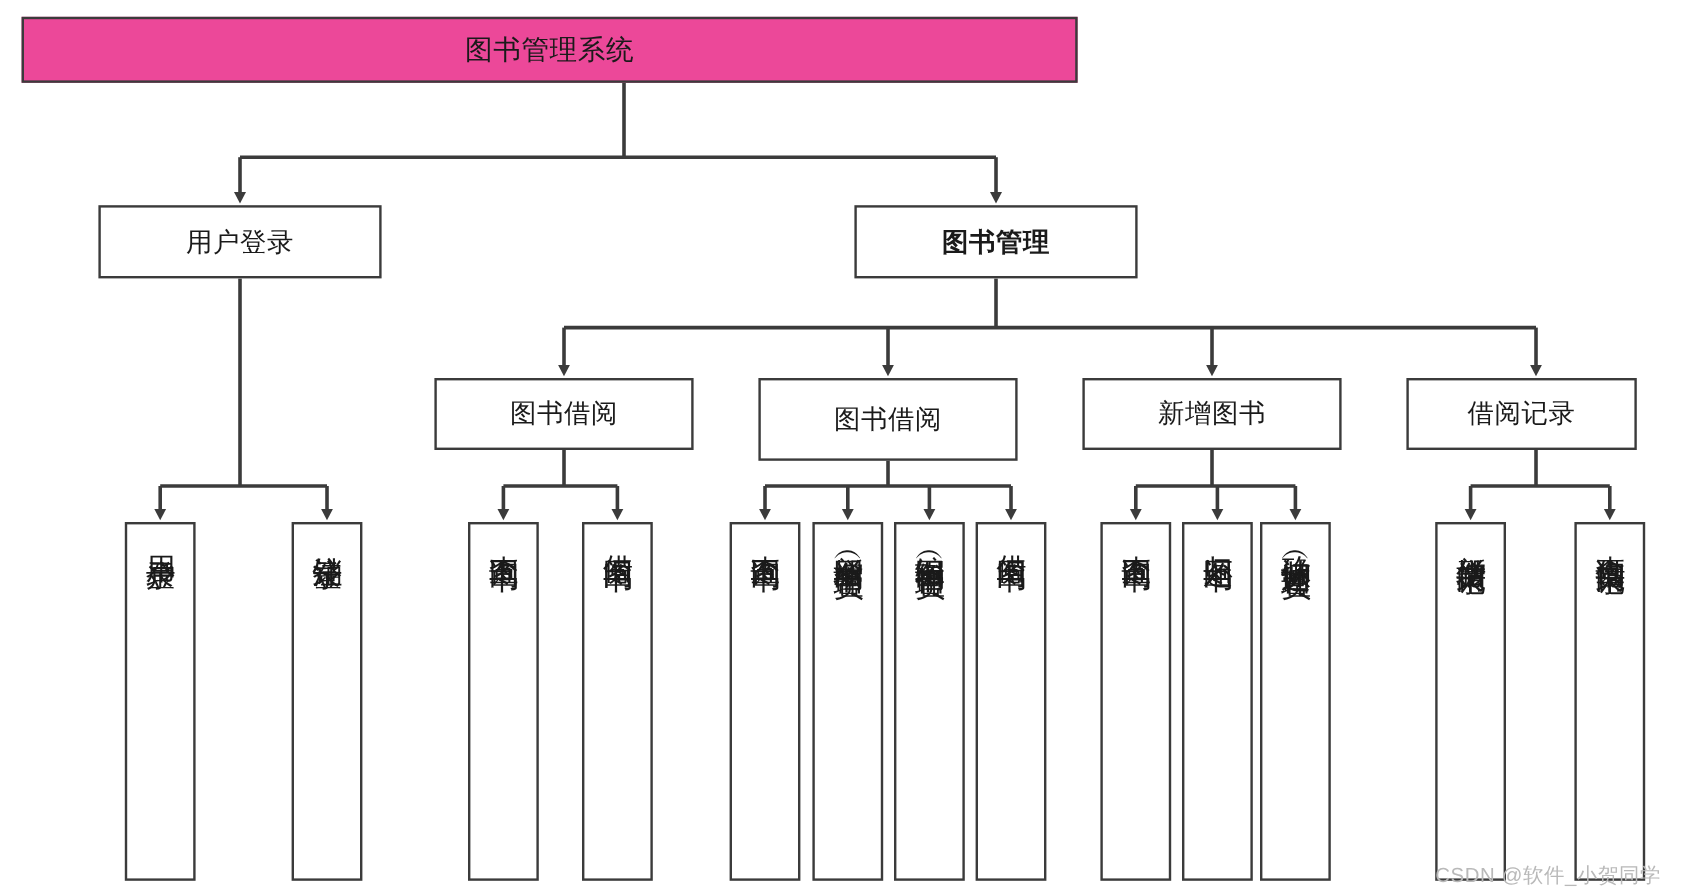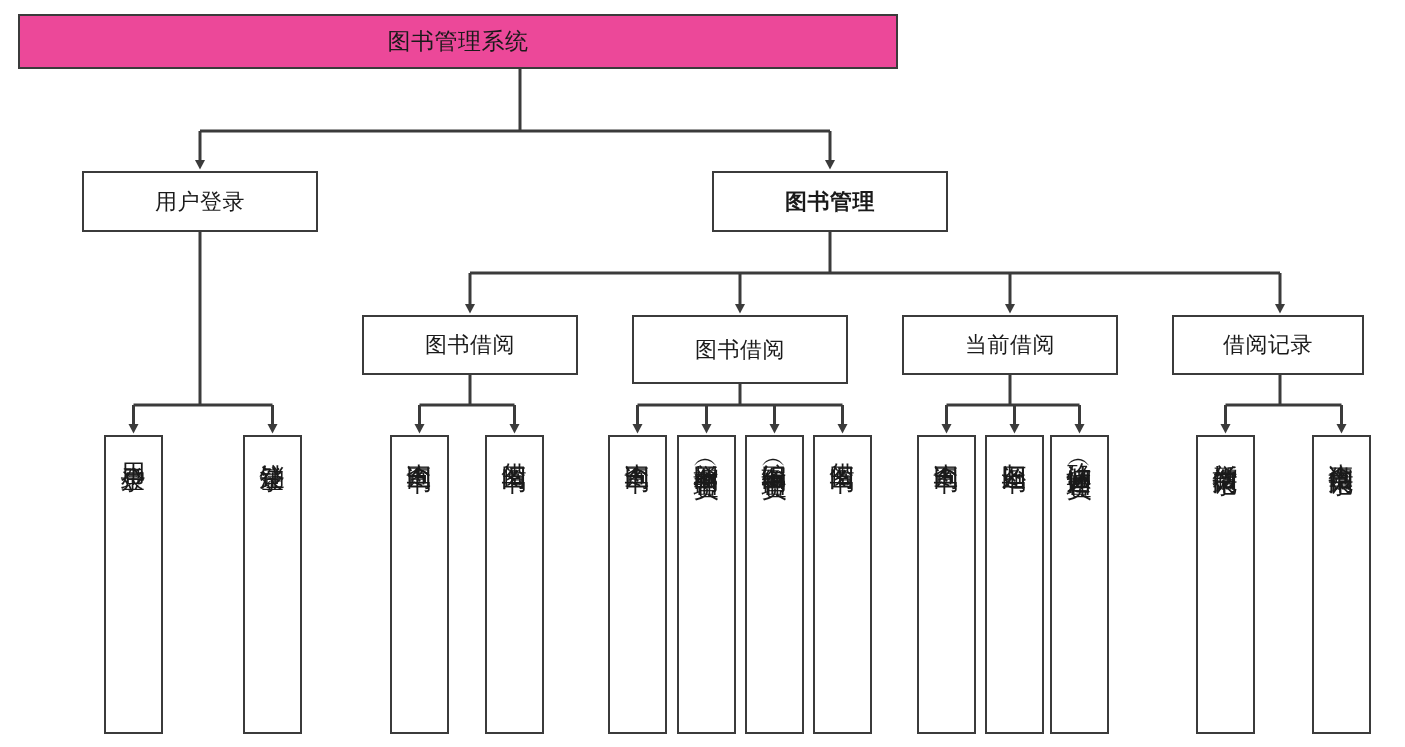--- a/index.html
+++ b/index.html
@@ -128,21 +128,21 @@
       <div class="node horiz" style="left: 712px; top: 171px; width: 236px; height: 61px; border-color: rgb(59, 59, 59); background: rgb(255, 255, 255); font-weight: bold;">
         <span class="label">图书管理</span>
       </div>
       <div class="node horiz" style="left: 362px; top: 315px; width: 216px; height: 60px; border-color: rgb(59, 59, 59); background: rgb(255, 255, 255);">
         <span class="label">图书借阅</span>
       </div>
       <div class="node horiz" style="left: 632px; top: 315px; width: 216px; height: 69px; border-color: rgb(59, 59, 59); background: rgb(255, 255, 255);">
         <span class="label">图书借阅</span>
       </div>
       <div class="node horiz" style="left: 902px; top: 315px; width: 216px; height: 60px; border-color: rgb(59, 59, 59); background: rgb(255, 255, 255);">
-        <span class="label">当前借阅</span>
+        <span class="label">新增图书</span>
       </div>
       <div class="node horiz" style="left: 1172px; top: 315px; width: 192px; height: 60px; border-color: rgb(59, 59, 59); background: rgb(255, 255, 255);">
         <span class="label">借阅记录</span>
       </div>
       <div class="node vert" style="left: 104px; top: 435px; width: 59px; height: 299px; border-color: rgb(59, 59, 59); background: rgb(255, 255, 255);">
         <span class="label">用户登录</span>
       </div>
       <div class="node vert" style="left: 243px; top: 435px; width: 59px; height: 299px; border-color: rgb(59, 59, 59); background: rgb(255, 255, 255);">
         <span class="label">注销登录</span>
       </div>
@@ -174,14 +174,15 @@
         <span class="label">确认归还（管理员）</span>
       </div>
       <div class="node vert" style="left: 1196px; top: 435px; width: 59px; height: 299px; border-color: rgb(59, 59, 59); background: rgb(255, 255, 255);">
         <span class="label">新增借阅记录</span>
       </div>
       <div class="node vert" style="left: 1312px; top: 435px; width: 59px; height: 299px; border-color: rgb(59, 59, 59); background: rgb(255, 255, 255);">
         <span class="label">查询借阅记录</span>
       </div>
     </div>
 
+  <div class="watermark" style="left: 1196px; top: 718px; color: rgb(185, 185, 185);">CSDN @软件_小贺同学</div>
 
 </div>
 
 </body></html>

